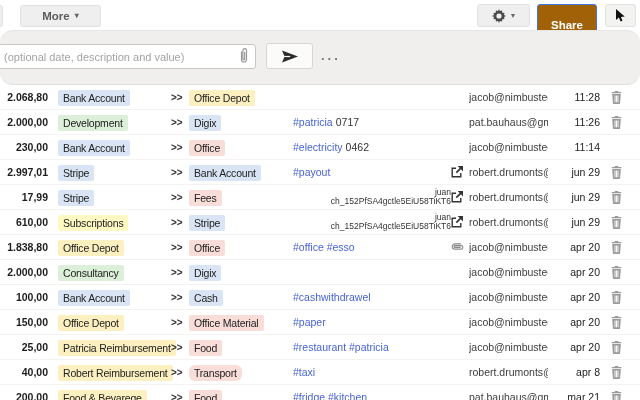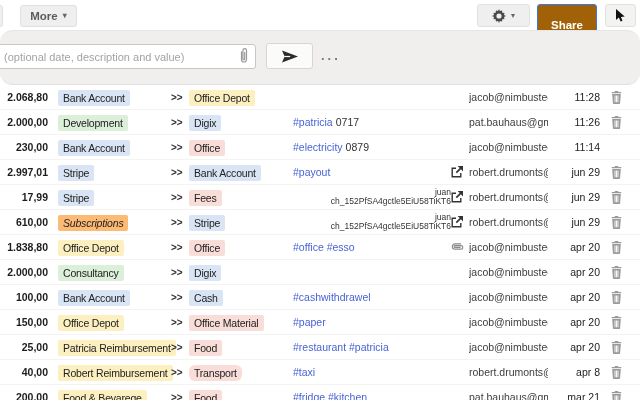--- a/index.html
+++ b/index.html
@@ -12,21 +12,21 @@
   .app { position:relative; width:640px; height:400px; }
 
   
   .topbar { position:absolute; top:0; left:0; right:0; height:30px; background:#fff; }
   .btn {
     display:flex; align-items:center; justify-content:center;
     border-radius:3px; font-size:11.5px; color:#555;
     background:#efefef; border:1px solid #e2e1e0; cursor:pointer;
   }
   .edge-btn   { position:absolute; left:-14px; top:5px; width:17px; height:22px; }
-  .more-btn   { position:absolute; left:20px;  top:5px; width:57px; height:22px; gap:5px; font-weight:bold; color:#5c5c5c; }
+  .more-btn   { position:absolute; left:20px;  top:5px; width:81px; height:22px; gap:5px; font-weight:bold; color:#5c5c5c; }
   .gear-btn   { position:absolute; left:477px; top:4px; width:53px; height:23px; gap:5px; }
   .share-btn  { position:absolute; left:537px; top:4px; width:60px; height:41px;
                 background:#a16207; border-color:#3b78e7; color:#fff; font-weight:bold; }
   .cursor-btn { position:absolute; left:605px; top:4px; width:31px; height:23px; background:#f3f3f2; }
   .caret { font-size:8px; color:#666; line-height:1; }
 
   
   .composer {
     position:absolute; top:30px; left:0; right:0; height:55px;
     background:#f0efed; border-top:1px solid #e8e6e4; border-bottom:1px solid #e2e0de;border-radius:13px;
@@ -182,21 +182,21 @@
       <div class="row">
     <div class="c-amount">230,00</div>
     <div class="c-from">
       <span class="chip" style="background: rgb(217, 229, 244);">Bank Account</span>
     </div>
     <div class="c-arrow">&gt;&gt;</div>
     <div class="c-to">
       <span class="chip" style="background: rgb(249, 221, 217);">Office</span>
     </div>
     <div class="c-desc">
-      <span class="tag">#electricity</span><span class="plain">0879</span>
+      <span class="tag">#electricity</span><span class="plain">0462</span>
       <div class="small"></div>
     </div>
     <div class="c-icon">
       
       
     </div>
     <div class="c-email">jacob@nimbustecno...</div>
     <div class="c-date">11:14</div>
     <div class="c-trash" style="visibility: hidden;">
       <span style="display:flex;">
@@ -272,21 +272,21 @@
         <svg width="11" height="13" viewBox="0 0 12 14">
               <path fill="#9a9a9a" d="M4.5 0h3c.3 0 .5.2.5.5V1h3.2v1.3H.8V1H4V.5c0-.3.2-.5.5-.5zM1.3 3.2h9.4l-.8 10c0 .5-.4.8-.9.8H3c-.5 0-.9-.3-.9-.8l-.8-10z"></path>
               <path fill="#fff" d="M3.9 4.8h1v7.5h-1zM5.5 4.8h1v7.5h-1zM7.1 4.8h1v7.5h-1z"></path>
             </svg>
       </span>
     </div>
   </div>
       <div class="row">
     <div class="c-amount">610,00</div>
     <div class="c-from">
-      <span class="chip" style="background: #fdba74; font-style: italic;">Subscriptions</span>
+      <span class="chip" style="background: #fef9c3;">Subscriptions</span>
     </div>
     <div class="c-arrow">&gt;&gt;</div>
     <div class="c-to">
       <span class="chip" style="background: rgb(217, 229, 244);">Stripe</span>
     </div>
     <div class="c-desc">
 
       <div class="small">
             <div>juan</div>
             <div>ch_152PfSA4gctle5EiU58TiKT6</div>

